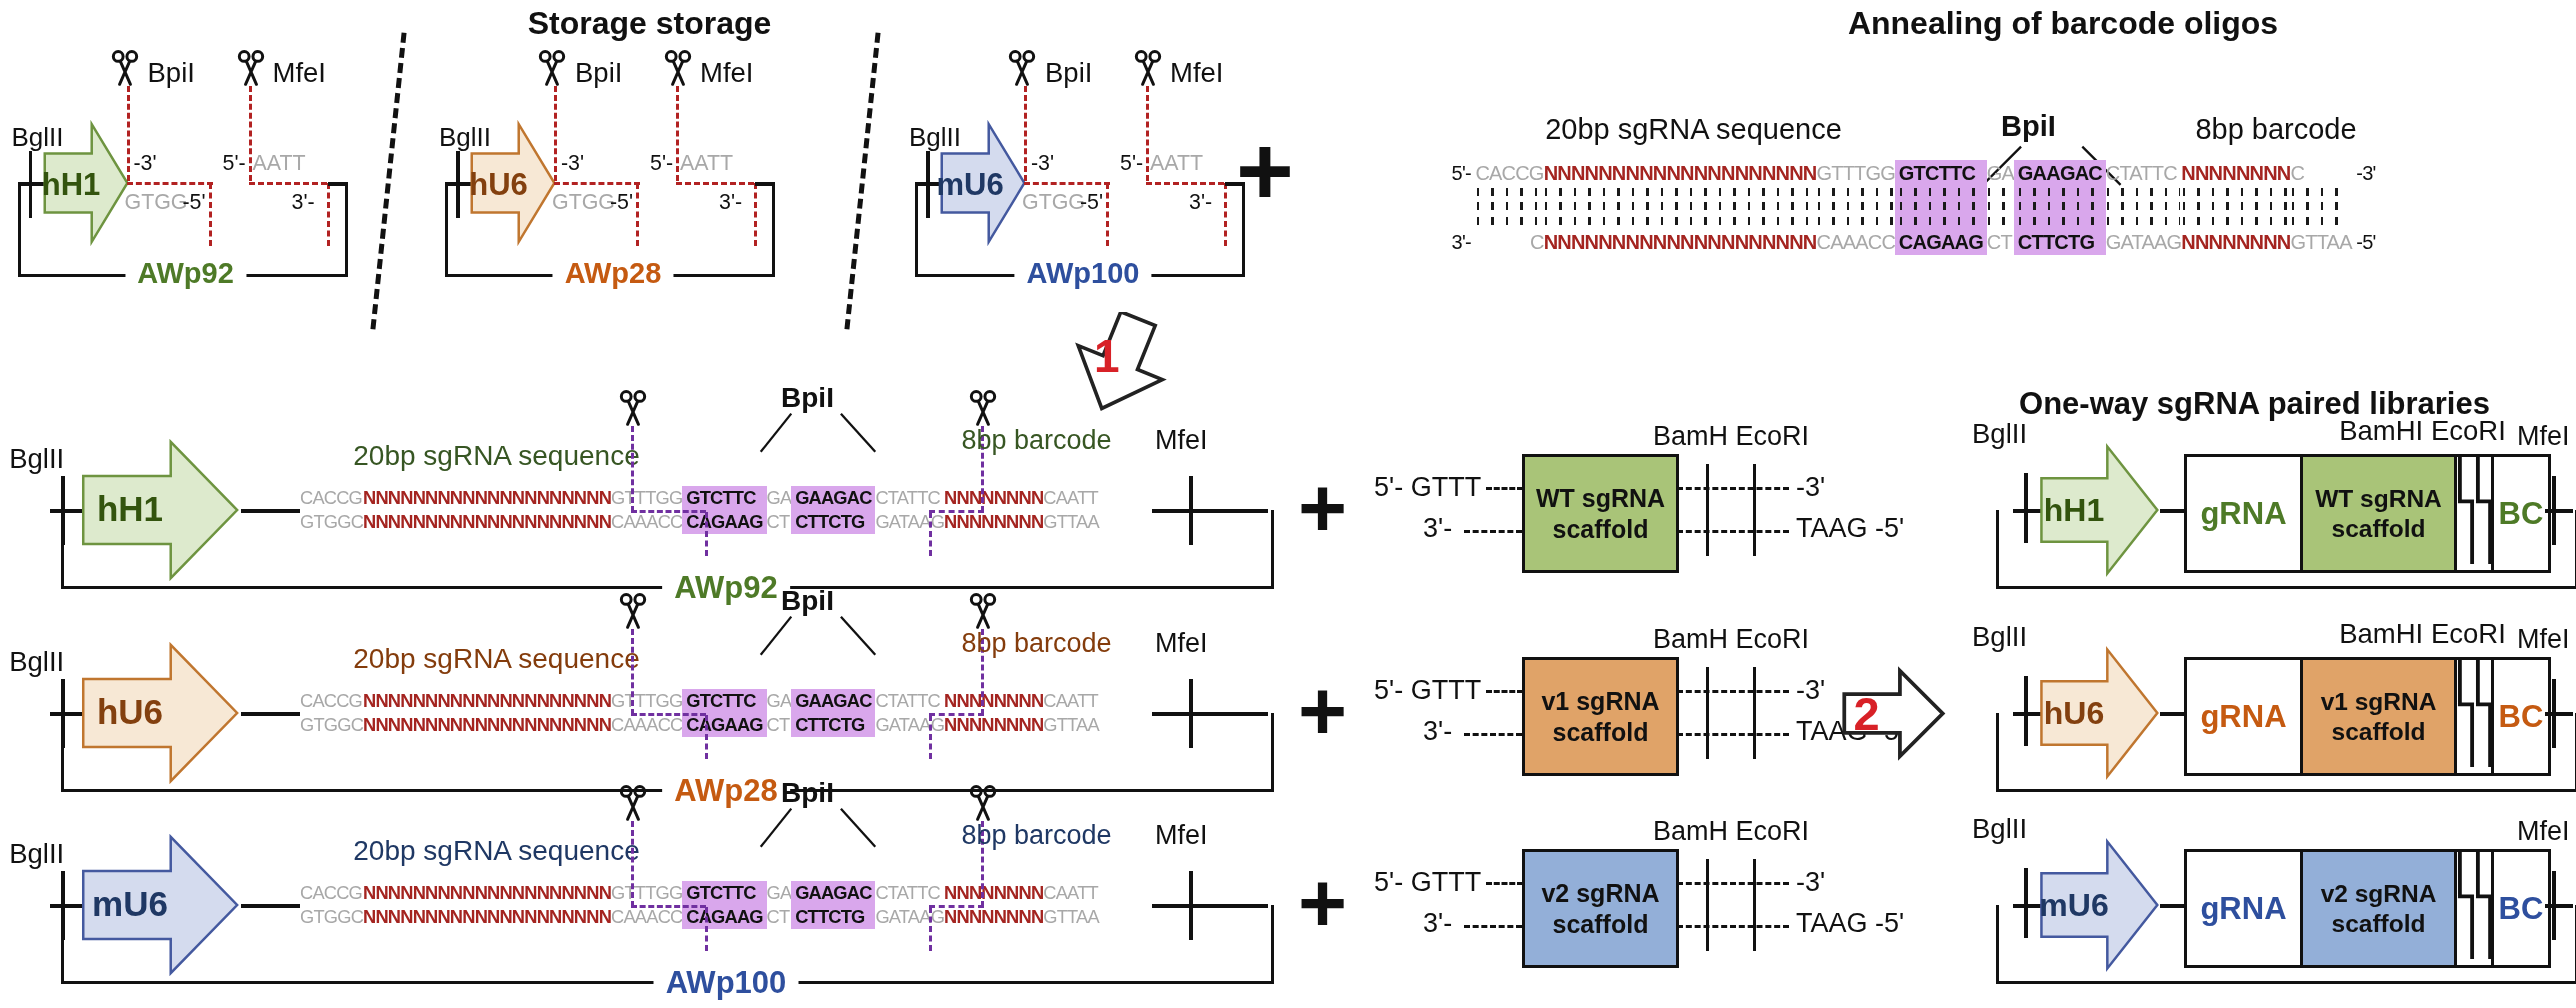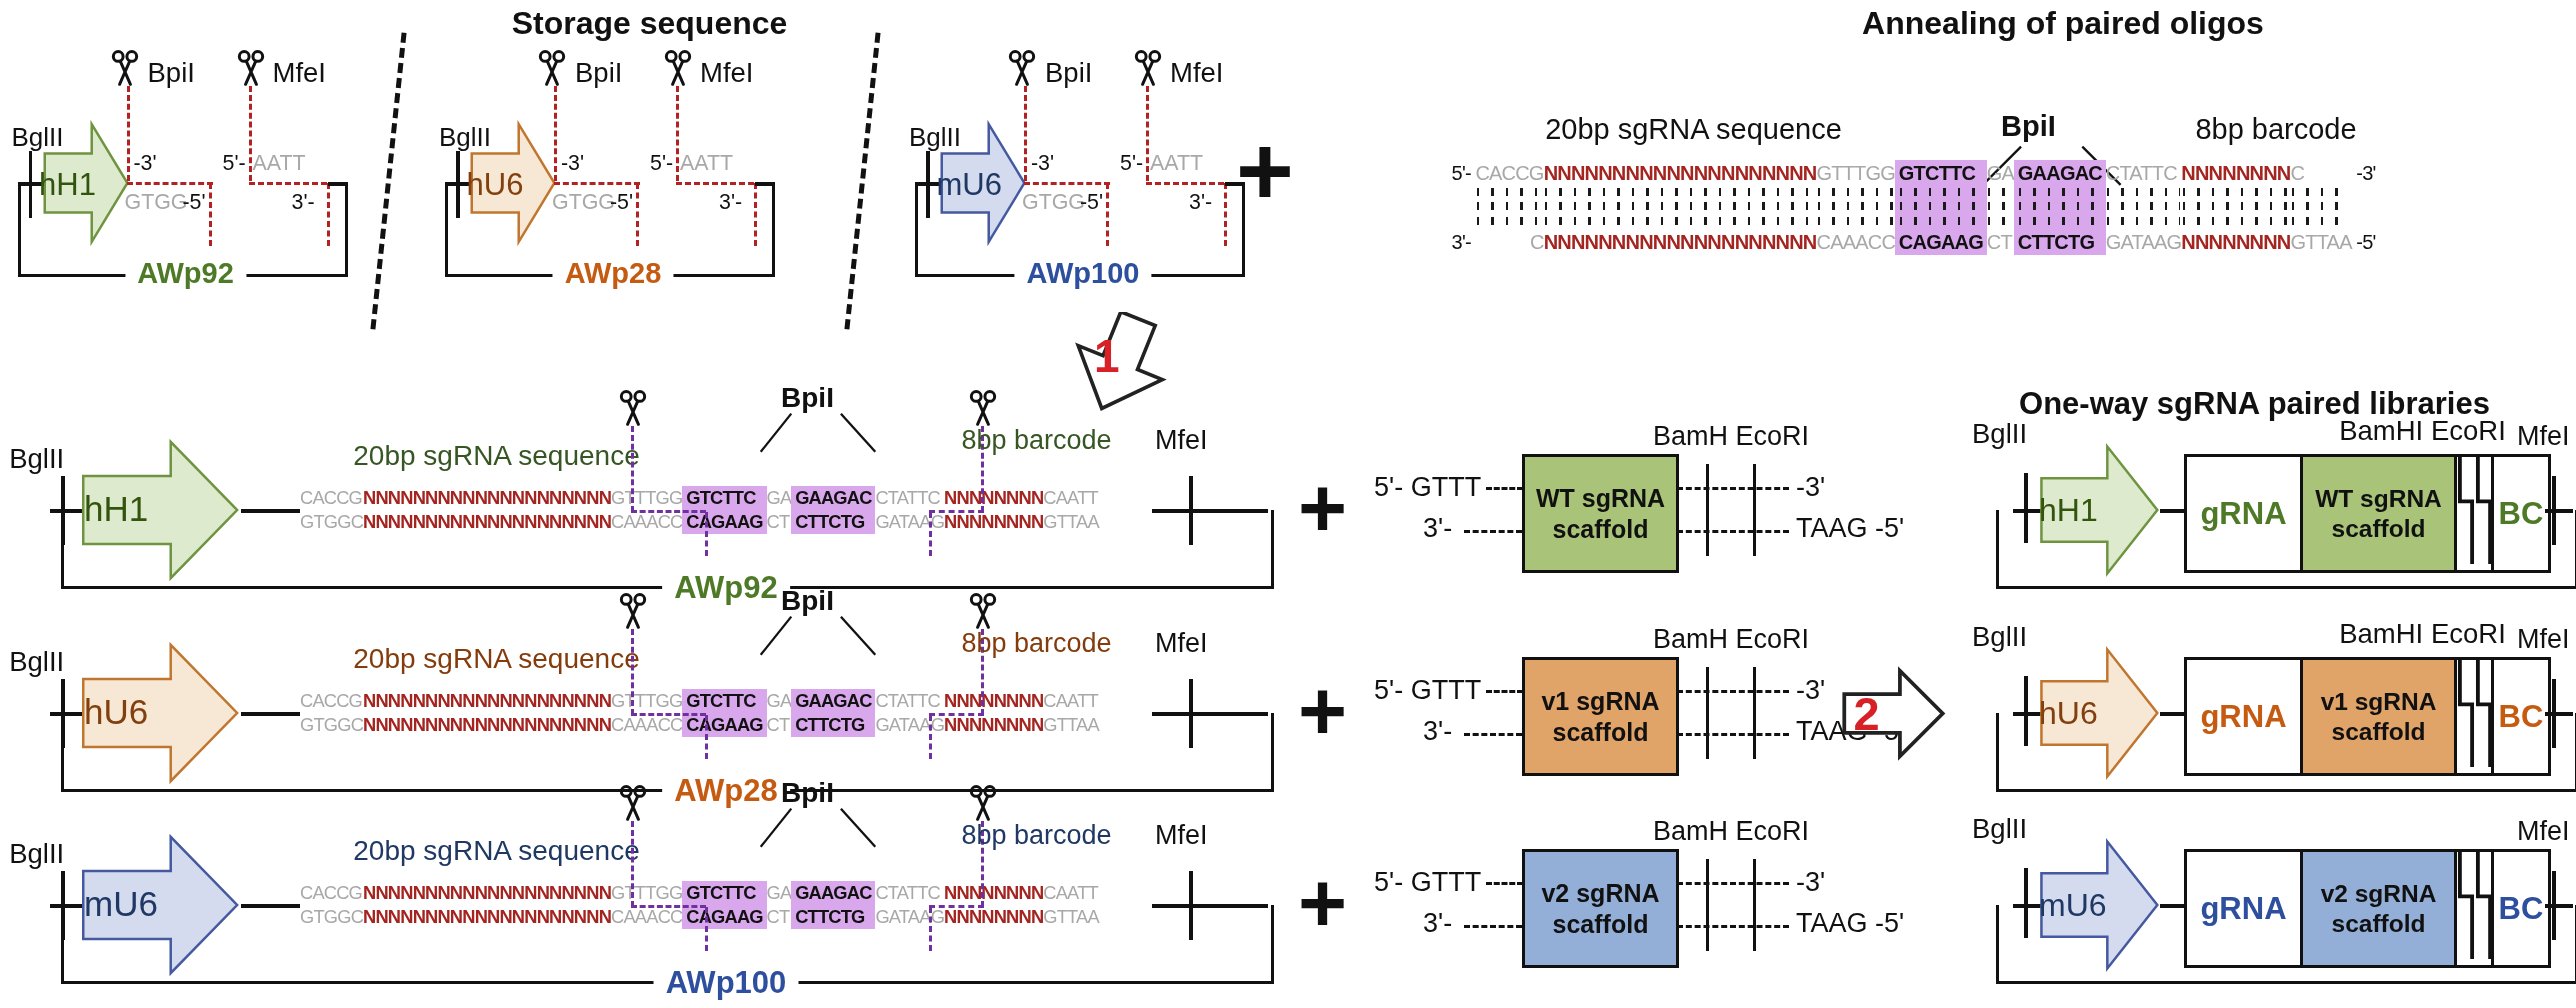--- a/index.html
+++ b/index.html
@@ -19,21 +19,21 @@
          color:var(--acc);font-size:29px;transform:translateX(-50%)}
   .sep{position:absolute;border-left:5.3px dashed #111;height:298px;transform:rotate(6deg)}
   
   .acc-green {--acc:#4e7a27;--fill:#ddeacd;--stroke:#6e9440;--ptext:#33540e;--scaf:#a9c478;--labcol:#375623}
   .acc-orange{--acc:#c55a11;--fill:#f7e8d5;--stroke:#c0762f;--ptext:#83400f;--scaf:#e0a368;--labcol:#843c0c}
   .acc-blue  {--acc:#2e4f9e;--fill:#d4dbee;--stroke:#44599f;--ptext:#1f3864;--scaf:#93afd8;--labcol:#1f3864}
   .acclbl{color:var(--labcol);font-weight:400}
   
   .parrow{position:absolute}
   .parrow svg{width:100%;height:100%}
-  .plab{position:absolute;font-weight:400;color:var(--ptext);white-space:nowrap}
+  .plab{position:absolute;font-weight:700;color:var(--ptext);text-align:center;white-space:nowrap}
   
   .duplex{position:absolute;display:grid;font-size:20px;line-height:26px;letter-spacing:-0.8px;white-space:pre}
   .duplex span{display:block}
   .g11{grid-template-columns:repeat(11,max-content)}
   .g9{grid-template-columns:repeat(9,max-content);font-size:18.3px;line-height:24px}
   .sg{color:#a8a8a8}.sr{color:#a42420;font-weight:700}.sb{color:#111;font-weight:700}
   .sk{color:#111;padding:0 4.6px}
   .hl{background:#d9a7ec;padding:0 3.8px}
   .tr{text-align:right}
   .pp{display:block;height:41px;margin:1.5px 1.5px 0 1.5px;
@@ -54,22 +54,22 @@
   .acctext{color:var(--acc)}
   .step2{display:none}
   .acc-orange .step2{display:block}
   .ptrsvg{position:absolute}
 </style>
 </head>
 <body>
 
 <div class="canvas">
 
-  <div class="title" style="left:382px;top:4.6px;width:535px">Storage sequence</div>
-  <div class="title" style="left:1681px;top:4.6px;width:764px">Annealing of paired oligos</div>
+  <div class="title" style="left:382px;top:4.6px;width:535px">Storage storage</div>
+  <div class="title" style="left:1681px;top:4.6px;width:764px">Annealing of barcode oligos</div>
   <div class="title" style="left:1941px;top:386px;width:627px;font-size:31px">One-way sgRNA paired libraries</div>
 
   <div class="sep" style="left:386px;top:32px"></div>
   <div class="sep" style="left:860px;top:32px"></div>
 
   <div class="sv acc-green" style="--x: 11.5px;">
     <div class="lbl" style="left:0;top:122px">BglII</div>
     <div class="vline" style="left:17px;top:151px;height:67px"></div>
     <div class="hline" style="left:6.1px;top:182px;width:29px"></div>
     <div class="parrow" style="left:31px;top:119px;width:87px;height:128px">

